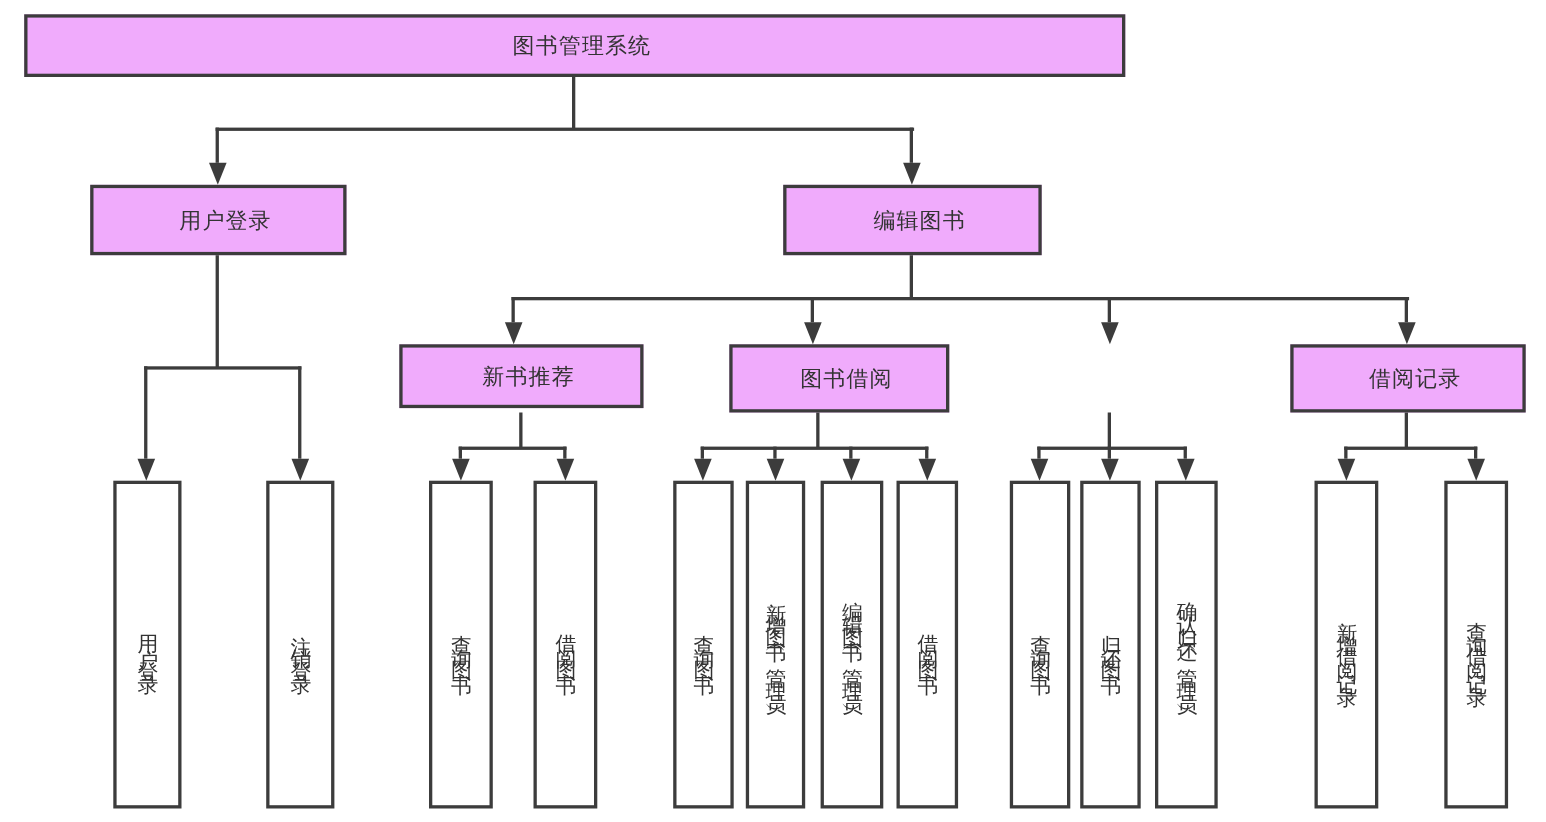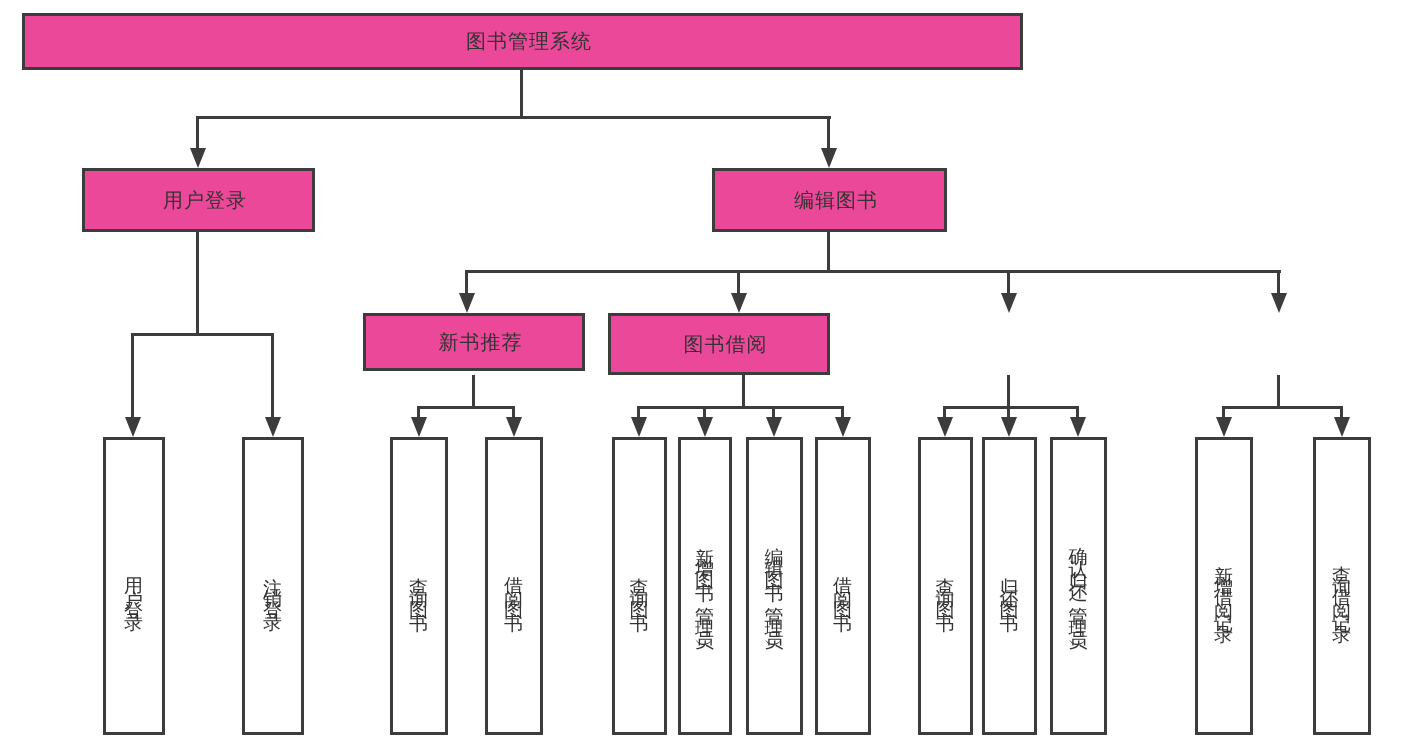--- a/index.html
+++ b/index.html
@@ -9,21 +9,21 @@
     position: relative;
     width: 1405px;
     height: 747px;
     background: var(--background, #fff);
     overflow: hidden;
   }
   
   .node {
     position: absolute;
     border: 3px solid var(--line, #3c3c3c);
-    background: #ec4899;
+    background: #f0abfc;
     display: flex;
     align-items: center;
     justify-content: center;
     font-size: 20px;
     color: var(--text, #333);
     letter-spacing: 1px;
     white-space: nowrap;
     padding-left: 13px;
   }
   
@@ -92,21 +92,22 @@
   <div class="arrow" style="left:271px; top:333px; height:84px;"></div>
 
   <div class="vline" style="left:827px; top:232px; height:40px;"></div>
   <div class="hline" style="left:465px; top:270px; width:816px;"></div>
   <div class="arrow" style="left:465px; top:270px; height:23px;"></div>
   <div class="arrow" style="left:737px; top:270px; height:23px;"></div>
   <div class="arrow" style="left:1007px; top:270px; height:23px;"></div>
   <div class="arrow" style="left:1277px; top:270px; height:23px;"></div>
 
   <div class="node" style="left:363px; top:313px; width:222px; height:58px;">新书推荐</div>
-  <div class="node" style="left:608px; top:313px; width:222px; height:62px;">图书借阅</div>
+  <div class="node" style="left:663px; top:313px; width:200px; height:62px;">图书借阅</div>
+  <div class="node" style="left:1173px; top:313px; width:214px; height:62px;">借阅记录</div>
 
   <div class="vline" style="left:472px; top:375px; height:33px;"></div>
   <div class="hline" style="left:417px; top:406px; width:98px;"></div>
   <div class="arrow" style="left:417px; top:406px; height:11px;"></div>
   <div class="arrow" style="left:512px; top:406px; height:11px;"></div>
 
   <div class="vline" style="left:742px; top:375px; height:33px;"></div>
   <div class="hline" style="left:637px; top:406px; width:207px;"></div>
   <div class="arrow" style="left:637px; top:406px; height:11px;"></div>
   <div class="arrow" style="left:703px; top:406px; height:11px;"></div>

